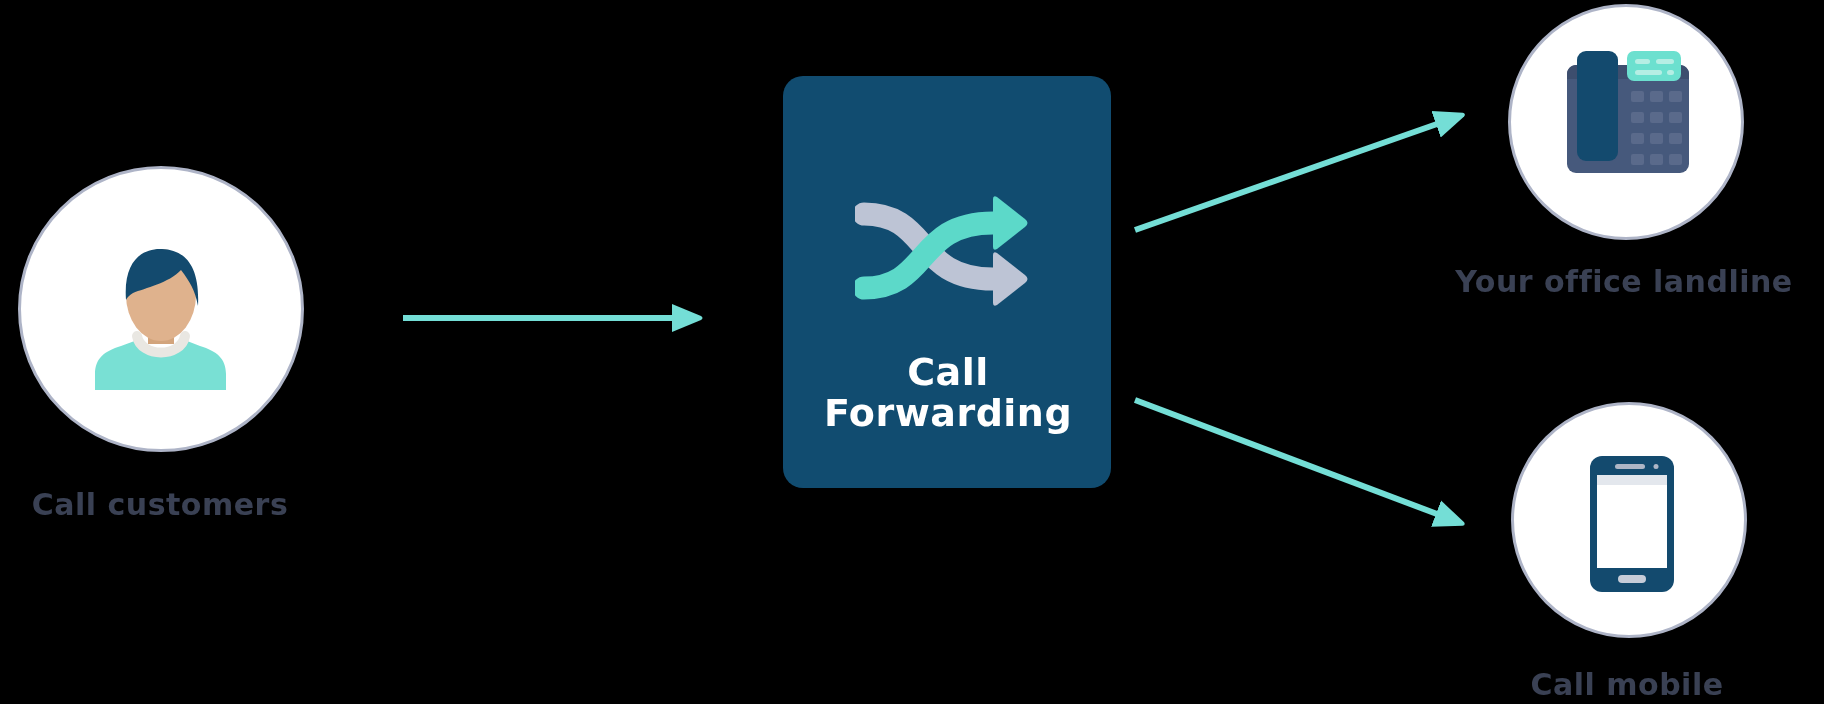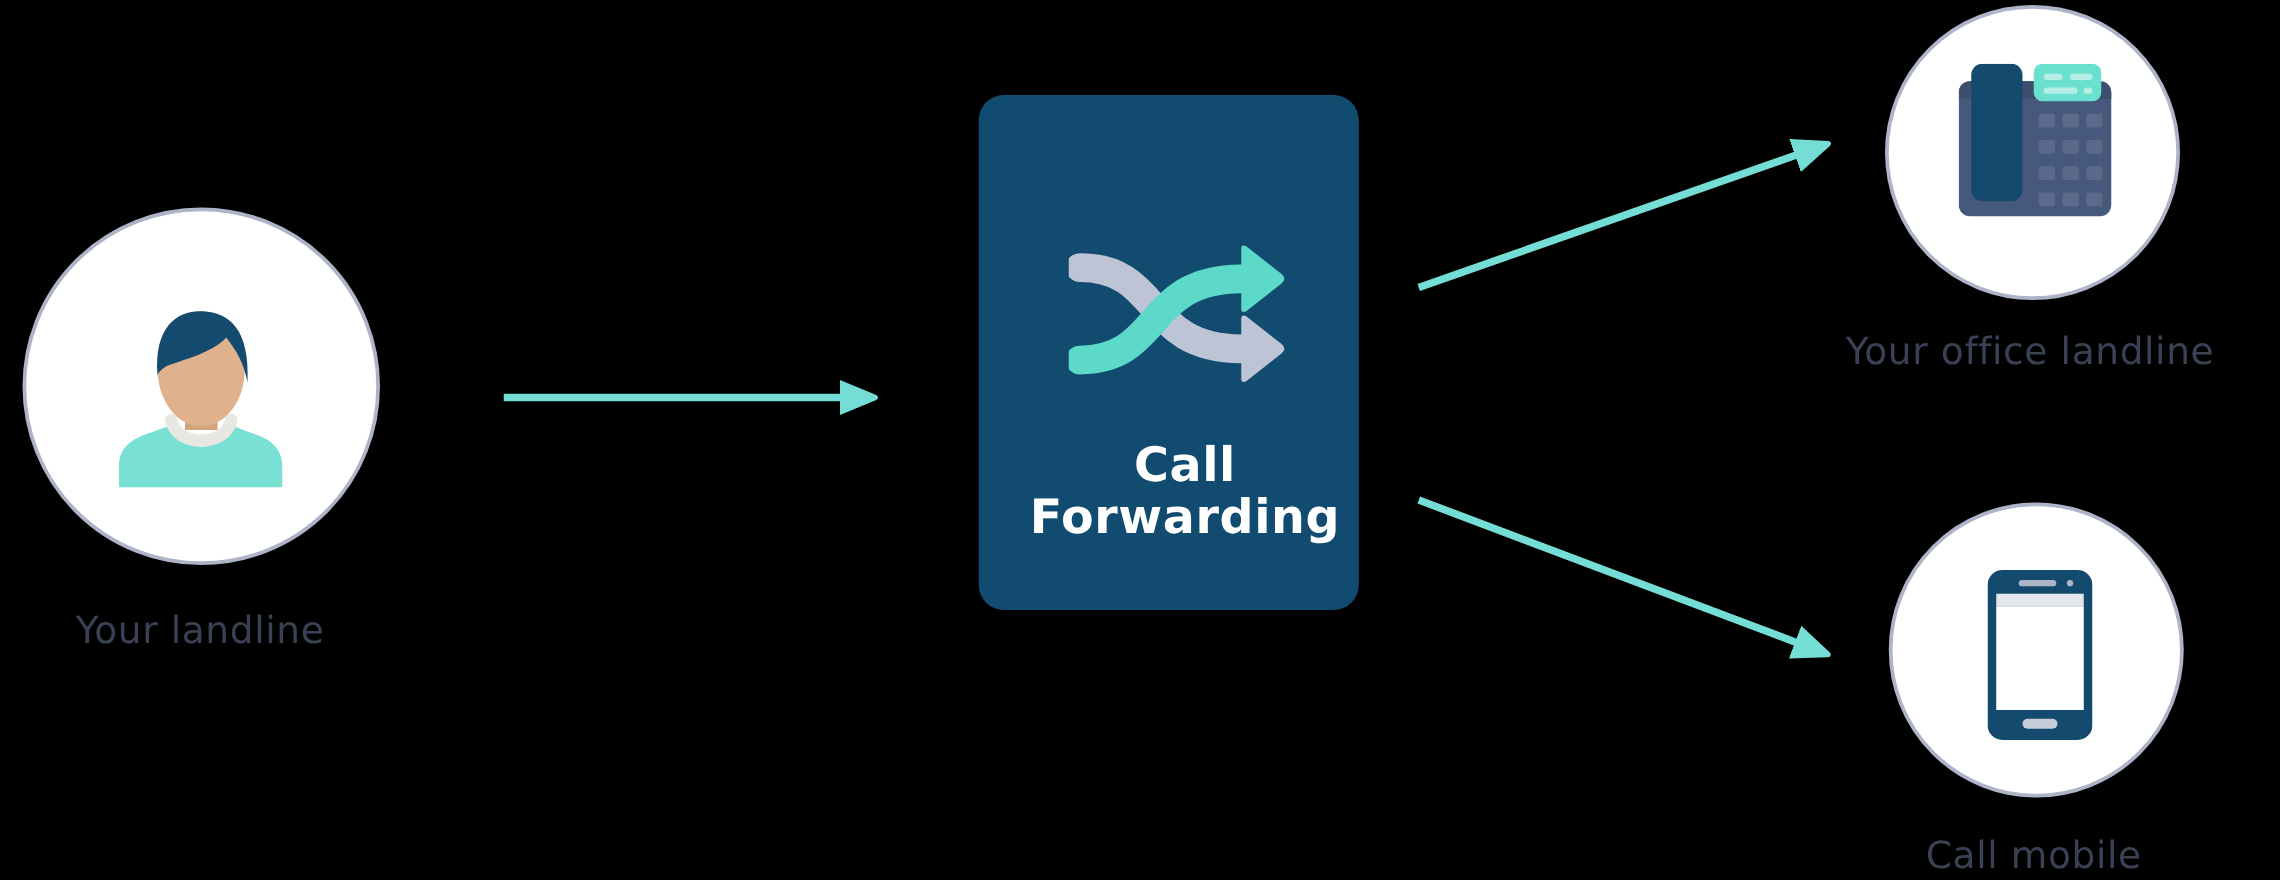--- a/index.html
+++ b/index.html
@@ -16,25 +16,25 @@
     font-family:"DejaVu Sans","Liberation Sans",sans-serif;
     position:relative;
   }
   .canvas{position:absolute;inset:0;width:1824px;height:704px;}
   .node-circle{
     position:absolute;border-radius:50%;background:var(--white);
     border:3px solid var(--circle-border);
   }
   .node-circle svg{position:absolute;}
   .node-label{
-    position:absolute;color:var(--label);font-weight:400;font-size:30px;
+    position:absolute;color:var(--label);font-weight:700;font-size:30px;
     letter-spacing:.5px;white-space:nowrap;transform:translateX(-50%);text-align:center;
   }
   .card{
-    position:absolute;left:783px;top:76px;width:304px;height:412px;
+    position:absolute;left:783px;top:76px;width:328px;height:412px;
     background:var(--card);border-radius:20px;
   }
   .card .shuffle{position:absolute;left:72px;top:115px;}
   .card-title{
     position:absolute;top:276px;left:30px;width:270px;text-align:center;
     color:var(--white);font-weight:700;font-size:38px;line-height:41px;letter-spacing:.5px;
   }
   .connectors{position:absolute;inset:0;pointer-events:none;}
 </style>
 </head>
@@ -58,21 +58,21 @@
       <svg style="left:74px;top:77px;" width="131" height="144" viewBox="0 0 131 144">
         <path d="M0,144 L0,128 C0,113 9,105 26,100 L45,93 C48,109 84,109 87,93 L105,100
                  C122,105 131,113 131,128 L131,144 Z" fill="var(--shirt)"></path>
         <path d="M42,90 C46,112 86,112 90,90" stroke="var(--collar)" stroke-width="10" fill="none" stroke-linecap="round"></path>
         <rect x="53" y="70" width="26" height="28" fill="var(--skin-dark)"></rect>
         <ellipse cx="66" cy="49" rx="35" ry="46" fill="var(--skin)"></ellipse>
         <path d="M31,54 C28,14 48,2 67,3 C89,4 105,18 103,60 C100,44 95,36 86,24
                  C74,37 50,42 38,47 C35,49 32,51 31,54 Z" fill="var(--navy)"></path>
       </svg>
     </div>
-    <div class="node-label" style="left:160px;top:487px;">Your landline</div>
+    <div class="node-label" style="left:160px;top:487px;">Call customers</div>
   </div>
 
   <div class="card">
     <svg class="shuffle" width="180" height="120" viewBox="0 0 180 120">
       <defs>
         <marker id="ghead" markerUnits="userSpaceOnUse" markerWidth="40" markerHeight="60" refX="3" refY="28" orient="auto">
           <path d="M3,4 Q3,0 7,2 L35,24 Q40,28 35,32 L7,54 Q3,56 3,52 Z" fill="var(--gray-icon)"></path>
         </marker>
         <marker id="thead" markerUnits="userSpaceOnUse" markerWidth="40" markerHeight="60" refX="3" refY="28" orient="auto">
           <path d="M3,4 Q3,0 7,2 L35,24 Q40,28 35,32 L7,54 Q3,56 3,52 Z" fill="var(--teal-icon)"></path>

